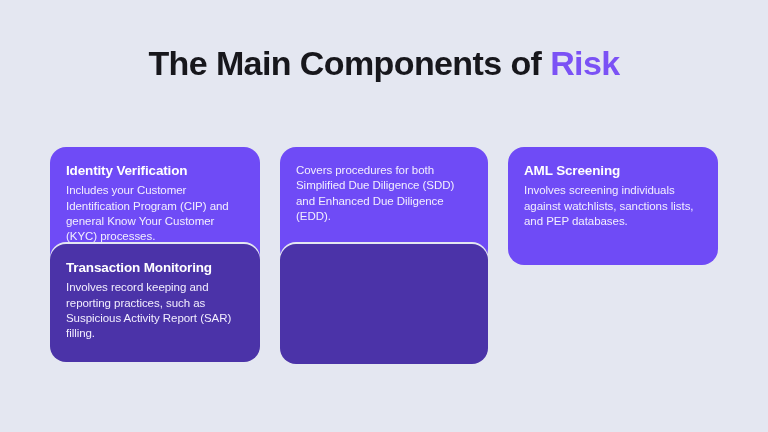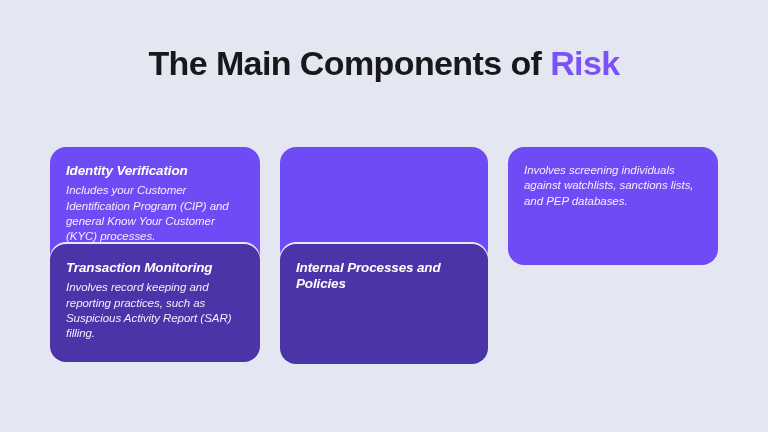--- a/index.html
+++ b/index.html
@@ -30,21 +30,20 @@
   }
   .title-accent { color: #7b52f5; }
 
   
   .grid {
     position: absolute;
     left: 0;
     top: 0;
     width: 704px;
     height: 432px;
-    font-style: italic;
   }
   .col {
     position: absolute;
     top: 0;
     height: 432px;
   }
   .col-0 { left: 50px;  width: 210px; }
   .col-1 { left: 280px; width: 208px; }
   .col-2 { left: 508px; width: 210px; }
 
@@ -106,25 +105,26 @@
       <p class="card-body">Includes your Customer Identification Program (CIP) and general Know Your Customer (KYC) processes.</p>
     </div>
     <div class="card card-bottom">
       <p class="card-title">Transaction Monitoring</p>
       <p class="card-body">Involves record keeping and reporting practices, such as Suspicious Activity Report (SAR) filling.</p>
     </div>
   </div>
 
   <div class="col col-1">
     <div class="card card-top">
+      <p class="card-body">Covers procedures for both Simplified Due Diligence (SDD) and Enhanced Due Diligence (EDD).</p>
     </div>
     <div class="card card-bottom">
-      <p class="card-title">Internal Processes and Policies</p>
     </div>
   </div>
 
   <div class="col col-2">
     <div class="card card-top">
+      <p class="card-title">AML Screening</p>
       <p class="card-body">Involves screening individuals against watchlists, sanctions lists, and PEP databases.</p>
     </div>
   </div>
 
 </div>
 
 </body></html>

